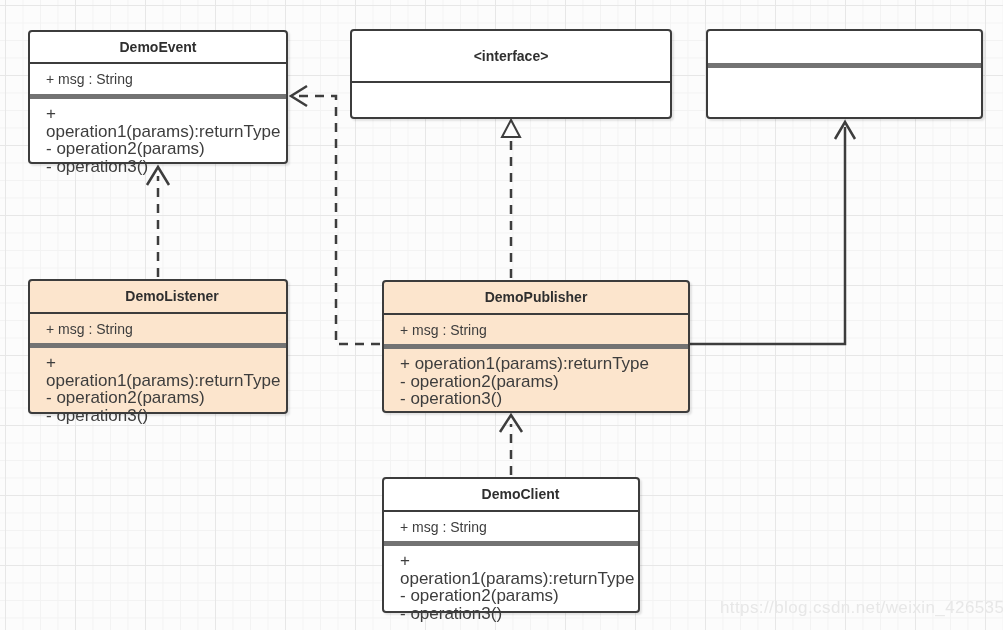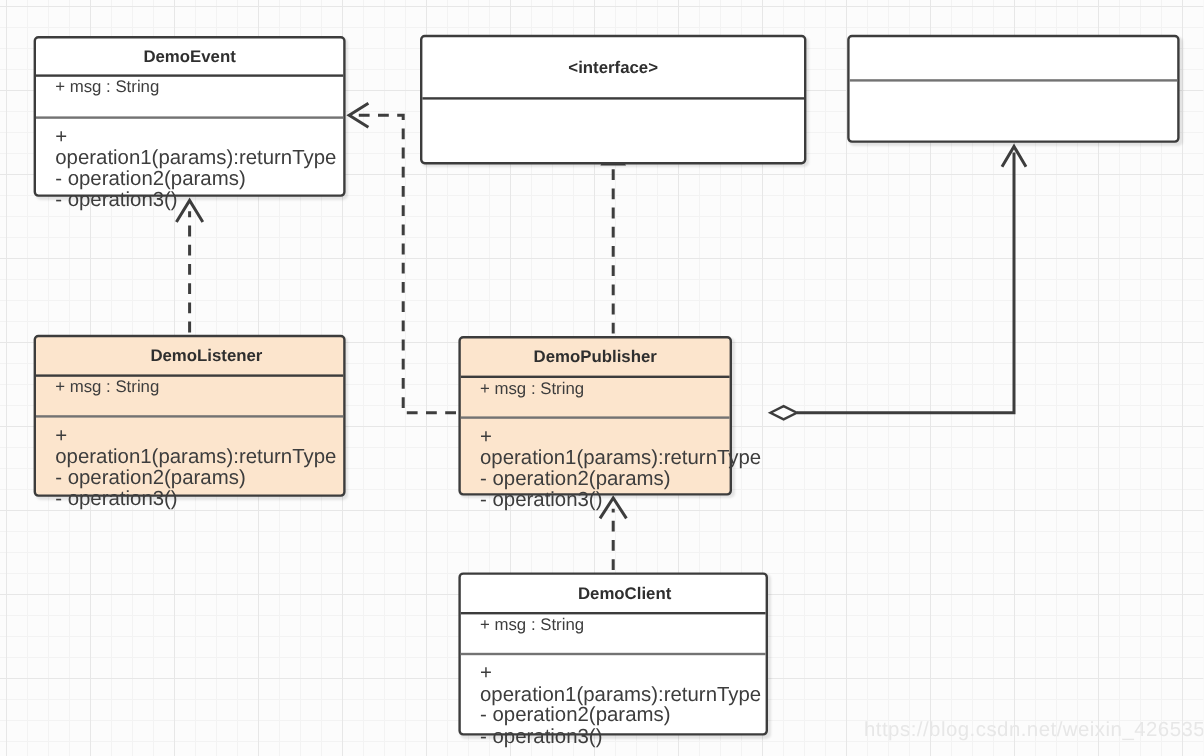--- a/index.html
+++ b/index.html
@@ -50,22 +50,23 @@
     justify-content: center;
     font-weight: bold;
     font-size: 14px;
     color: #2f2f2f;
     text-align: center;
     line-height: 1.3;
   }
   .uml-attrs {
     flex: 0 0 auto;
     box-sizing: border-box;
-    border-bottom: 2px solid #737373;
+    border-bottom: 5px solid #737373;
     display: flex;
+    align-items: center;
     padding: 0 8px 0 16px;
     font-size: 14px;
   }
   .uml-ops {
     flex: 1 1 auto;
     box-sizing: border-box;
     padding: 6px 8px 3px 16px;
     font-size: 17px;
     line-height: 17.5px;
   }
@@ -125,21 +126,21 @@
     <div class="uml-attrs" style="height:35px;">
       <div>+ msg : String</div>
     </div>
     <div class="uml-ops">
       <div>+ operation1(params):returnType</div>
       <div>- operation2(params)</div>
       <div>- operation3()</div>
     </div>
   </div>
 
-  <div class="uml-box" style="left:350px; top:29px; width:322px; height:108px;">
+  <div class="uml-box" style="left:350px; top:29px; width:322px; height:90px;">
     <div class="uml-title" style="height:52px;">
       <div>&lt;interface&gt;</div>
     </div>
     <div class="uml-section-empty"></div>
   </div>
 
   <div class="uml-box" style="left:706px; top:29px; width:277px; height:90px;">
     <div class="uml-attrs" style="height:37px;"></div>
     <div class="uml-section-empty"></div>
   </div>
@@ -149,21 +150,21 @@
     <div class="uml-attrs" style="height:34px;">
       <div>+ msg : String</div>
     </div>
     <div class="uml-ops">
       <div>+ operation1(params):returnType</div>
       <div>- operation2(params)</div>
       <div>- operation3()</div>
     </div>
   </div>
 
-  <div class="uml-box orange" style="left:382px; top:280px; width:228px; height:133px;">
+  <div class="uml-box orange" style="left:382px; top:280px; width:308px; height:133px;">
     <div class="uml-title" style="height:33px;">DemoPublisher</div>
     <div class="uml-attrs" style="height:34px;">
       <div>+ msg : String</div>
     </div>
     <div class="uml-ops">
       <div>+ operation1(params):returnType</div>
       <div>- operation2(params)</div>
       <div>- operation3()</div>
     </div>
   </div>

